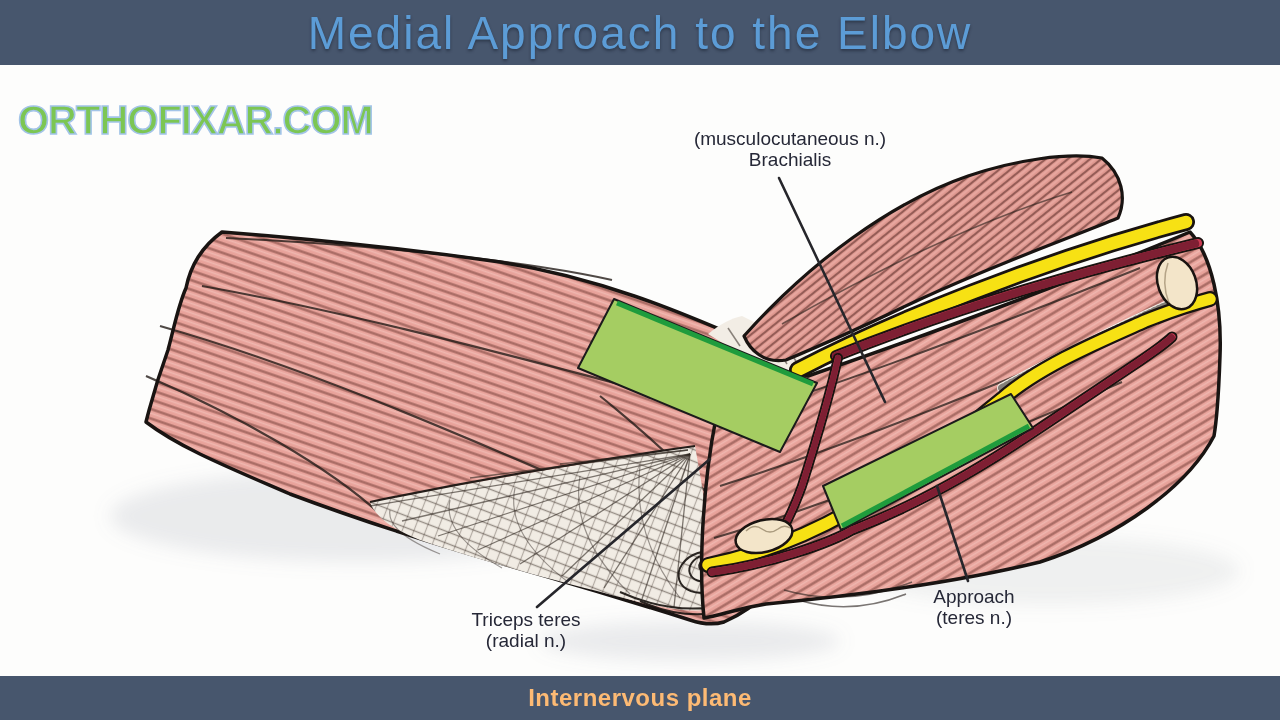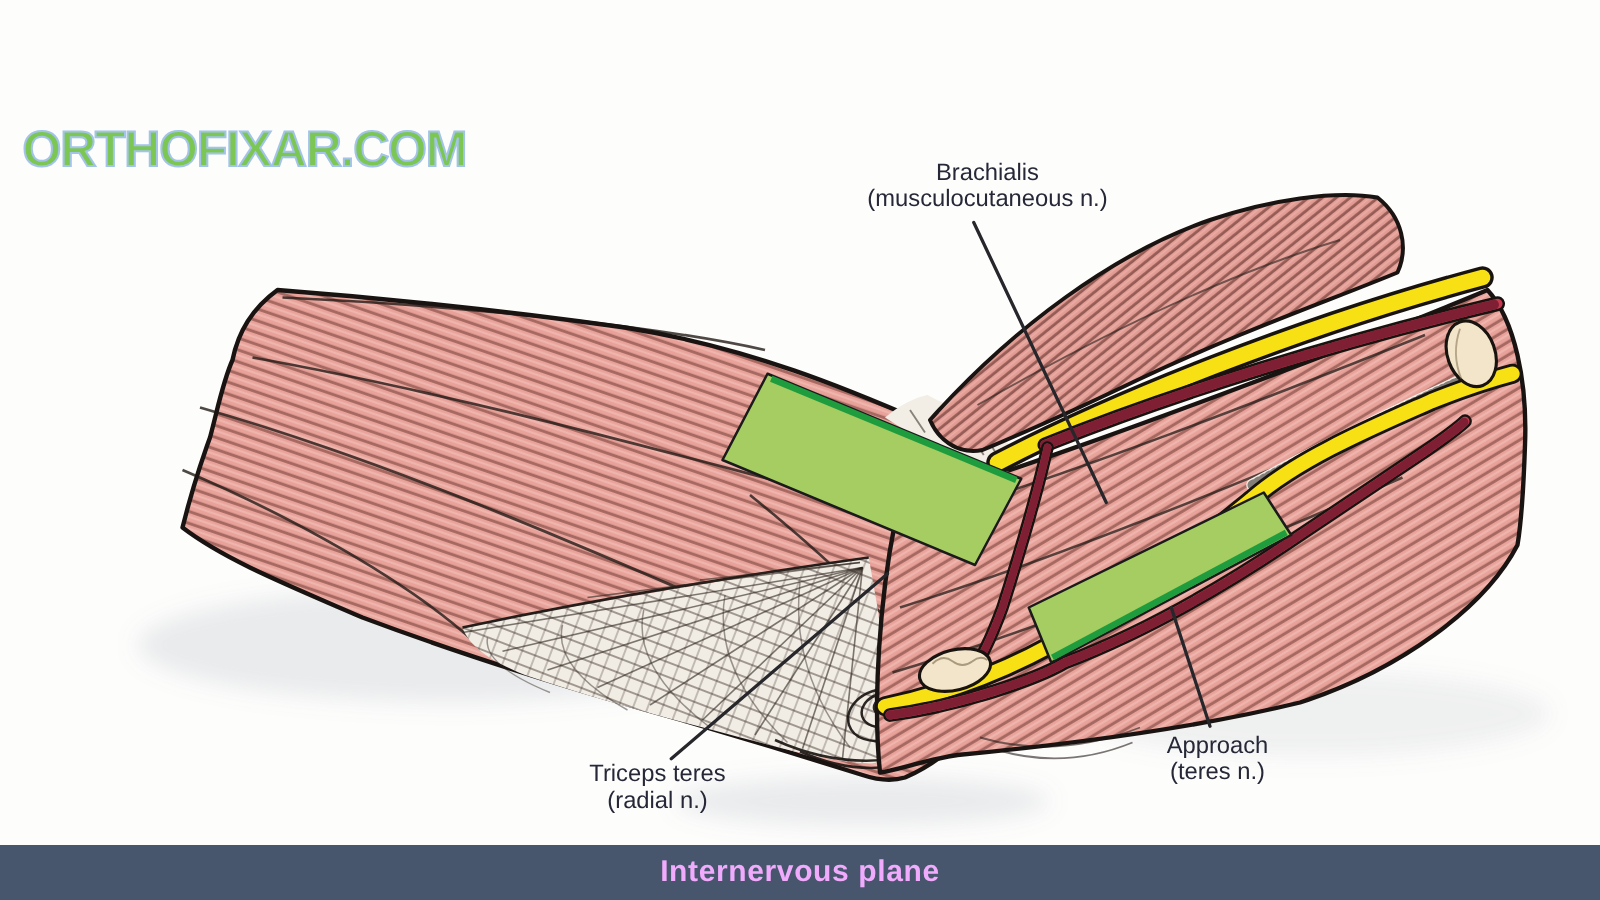--- a/index.html
+++ b/index.html
@@ -4,34 +4,37 @@
 <style>
   html,body{margin:0;padding:0;background:#e8e8e8;}
   .slide{position:relative;width:1280px;height:720px;overflow:hidden;background:#FDFDFC;
          font-family:"Liberation Sans", sans-serif;}
   .banner{position:absolute;left:0;right:0;background:#47566D;z-index:3;
           display:flex;align-items:center;justify-content:center;}
   .banner.top{top:0;height:65px;}
   .banner.bottom{bottom:0;height:44px;}
   .slide-title{margin:0;color:#5C9CD6;font-size:46px;font-weight:400;letter-spacing:2px;
                text-shadow:0 2px 3px rgba(15,22,35,.45);white-space:nowrap;}
-  .footer-caption{color:#f0abfc;font-size:24px;font-weight:700;letter-spacing:.5px;}
+  .footer-caption{color:#fdba74;font-size:24px;font-weight:700;letter-spacing:.5px;}
   .watermark{position:absolute;top:98px;left:2px;z-index:4;font-size:40px;font-weight:700;
              letter-spacing:-1px;color:#7CC653;-webkit-text-stroke:1.6px #A3C4E8;white-space:nowrap;margin-left:16px;}
   .figure-area{position:absolute;inset:0;z-index:1;}
   .figure-area svg{position:absolute;top:0;left:0;}
   .anat-label{position:absolute;z-index:5;transform:translateX(-50%);text-align:center;
               font-size:19px;line-height:21px;color:#262837;white-space:nowrap;}
   .anat-label span{display:block;}
 </style>
 </head>
 <body>
 
 <div class="slide">
 
+  <header class="banner top">
+    <h1 class="slide-title">Medial Approach to the Elbow</h1>
+  </header>
 
   <div class="watermark">ORTHOFIXAR.COM</div>
 
   <figure class="figure-area">
     <svg width="1280" height="720" viewBox="0 0 1280 720">
       <defs>
         <pattern id="pfA" width="9" height="9" patternUnits="userSpaceOnUse" patternTransform="rotate(19)">
           <line x1="0" y1="2.5" x2="9" y2="2.5" stroke="rgba(99,47,42,0.5)" stroke-width="2.4"></line>
           <line x1="0" y1="6.5" x2="9" y2="6.5" stroke="rgba(255,233,226,0.3)" stroke-width="1.6"></line>
         </pattern>
@@ -209,22 +212,22 @@
       </g>
 
       <g stroke="#26262b" stroke-width="2.6" stroke-linecap="round">
         <line x1="739" y1="162" x2="845" y2="386"></line>
         <line x1="497" y1="591" x2="670" y2="443"></line>
         <line x1="928" y1="565" x2="897" y2="470"></line>
       </g>
     </svg>
 
     <div class="anat-label" style="left:750px;top:112px">
+      <span>(musculocutaneous n.)</span>
       <span>Brachialis</span>
-      <span>(musculocutaneous n.)</span>
     </div>
     <div class="anat-label" style="left:486px;top:593px">
       <span>Triceps teres</span>
       <span>(radial n.)</span>
     </div>
     <div class="anat-label" style="left:934px;top:570px">
       <span>Approach</span>
       <span>(teres n.)</span>
     </div>
   </figure>

